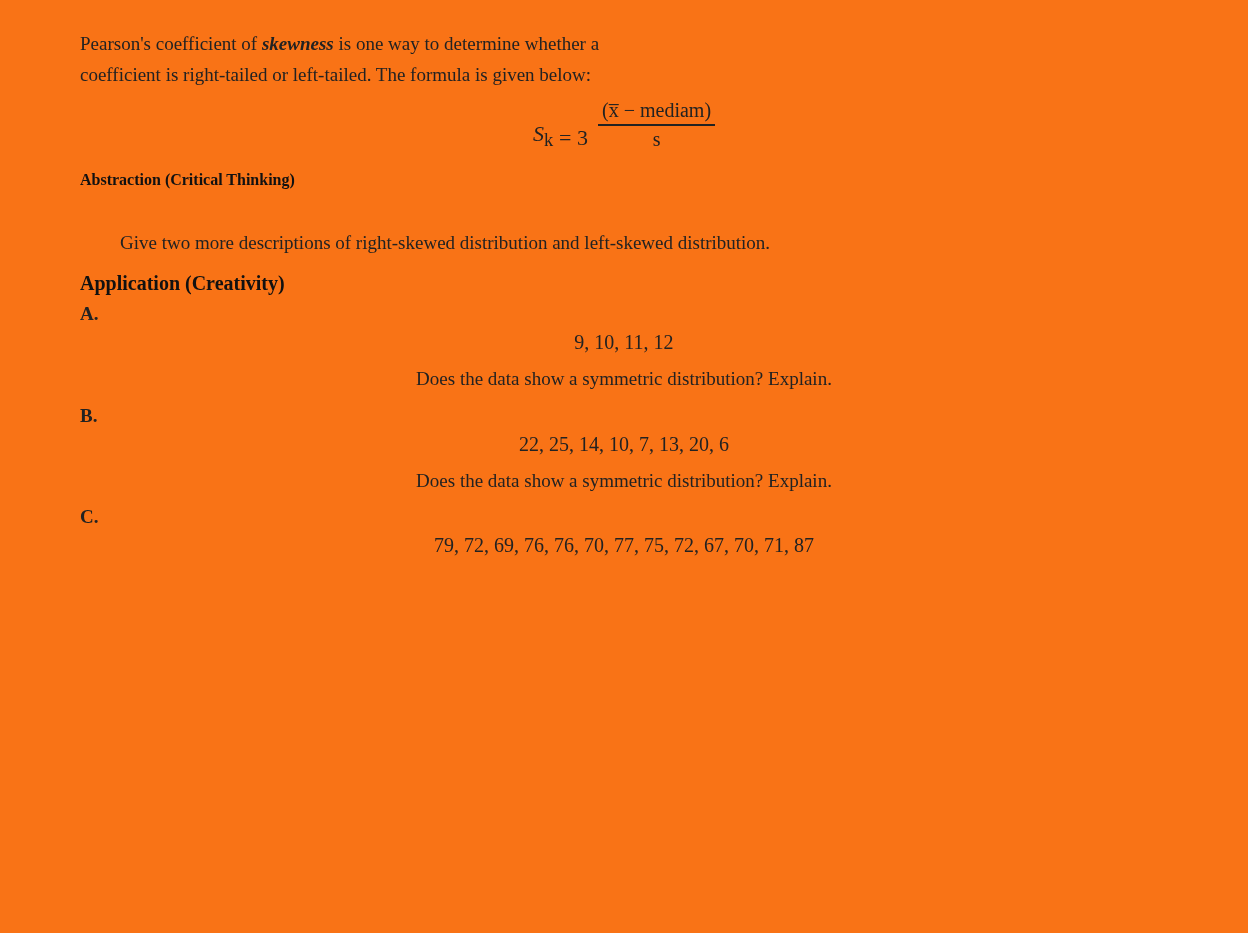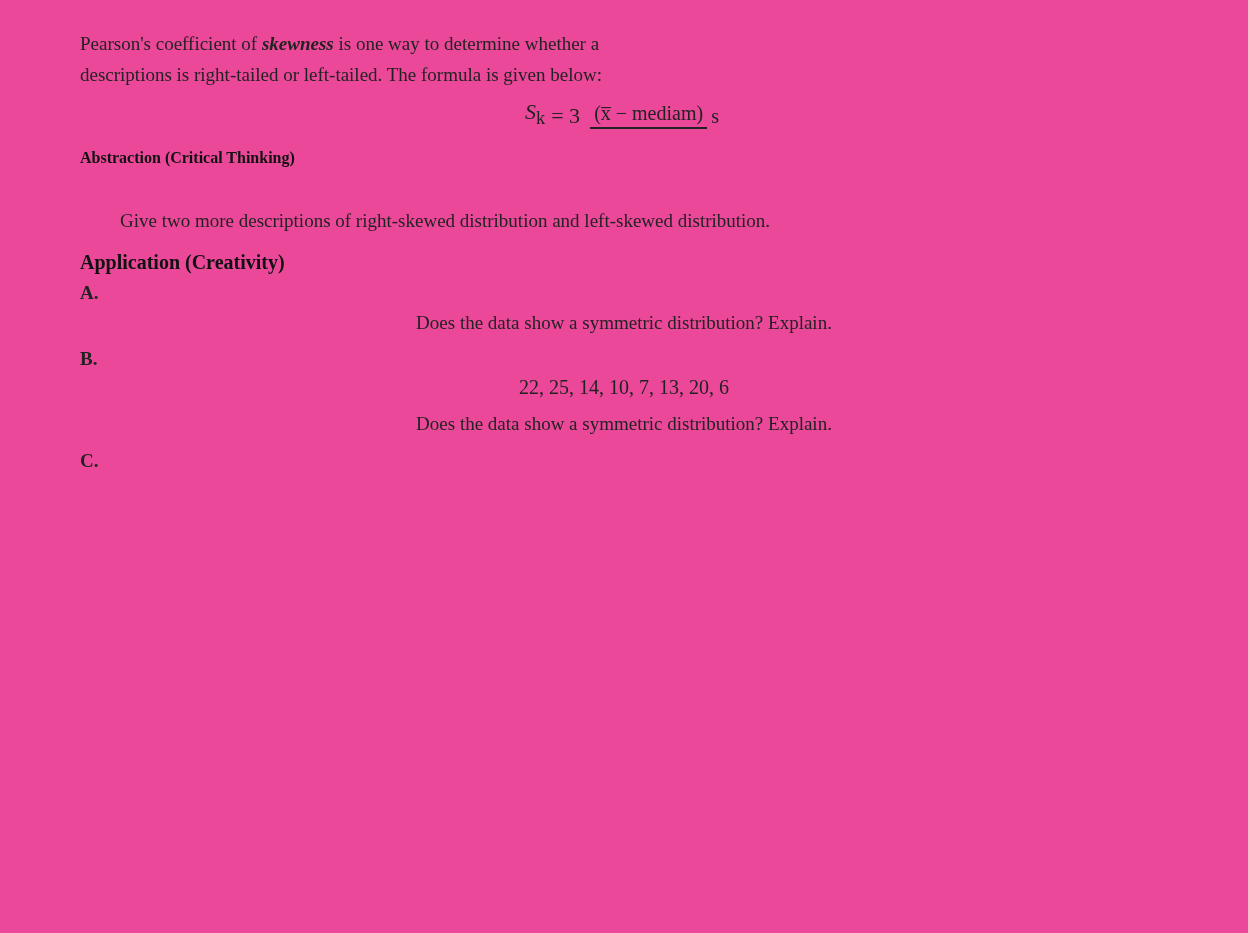--- a/index.html
+++ b/index.html
@@ -15,21 +15,21 @@
       font-family: 'Times New Roman', Times, serif;
       display: flex;
       align-items: flex-start;
       justify-content: center;
       padding: 0;
     }
 
     .page {
       width: 1248px;
       min-height: 933px;
-      background-color: #ec4899;
+      background-color: #f97316;
       padding: 30px 80px 40px 80px;
       position: relative;
     }
 
     .intro-line {
       font-size: 19px;
       color: #222;
       text-align: left;
       margin-bottom: 2px;
       line-height: 1.5;
@@ -50,21 +50,21 @@
     .formula {
       font-size: 22px;
       color: #222;
       display: flex;
       align-items: flex-end;
       gap: 6px;
     }
 
     .fraction {
       display: inline-flex;
-      flex-direction: row;
+      flex-direction: column;
       align-items: center;
       vertical-align: middle;
       margin-left: 4px;
     }
 
     .fraction .numerator {
       border-bottom: 2px solid #222;
       padding: 0 4px 2px 4px;
       font-size: 20px;
     }
@@ -142,21 +142,21 @@
     }
   </style>
 </head>
 <body>
 
 <div class="page">
 
   <div class="intro-line">
     <span>Pearson's coefficient of </span><span class="bold-italic">skewness</span><span> is one way to determine whether a</span>
   </div>
-  <div class="intro-line">descriptions is right-tailed or left-tailed. The formula is given below:</div>
+  <div class="intro-line">coefficient is right-tailed or left-tailed. The formula is given below:</div>
 
   <div class="formula-container">
     <div class="formula">
       <span>
         <em>S</em><sub>k</sub>
       </span>
       <span>= 3</span>
       <span class="fraction">
         <span class="numerator">(x̅ − mediam)</span>
         <span class="denominator">s</span>
@@ -166,30 +166,32 @@
 
   <div class="section-title">Abstraction (Critical Thinking)</div>
   <div class="section-body">Give two more descriptions of right-skewed distribution and left-skewed distribution.</div>
 
   <div class="subsection-title">Application (Creativity)</div>
 
   <div class="item">
     <div class="item-row">
       <span class="item-label">A.</span>
     </div>
+    <div class="data-values">9, 10, 11, 12</div>
     <div class="question-text">Does the data show a symmetric distribution? Explain.</div>
   </div>
 
   <div class="item">
     <div class="item-b-row">
       <span class="item-label">B.</span>
     </div>
     <div class="data-values">22, 25, 14, 10, 7, 13, 20, 6</div>
     <div class="question-text">Does the data show a symmetric distribution? Explain.</div>
   </div>
 
   <div class="item">
     <div class="item-row">
       <span class="item-label">C.</span>
     </div>
+    <div class="data-values">79, 72, 69, 76, 76, 70, 77, 75, 72, 67, 70, 71, 87</div>
   </div>
 
 </div>
 
 </body></html>

